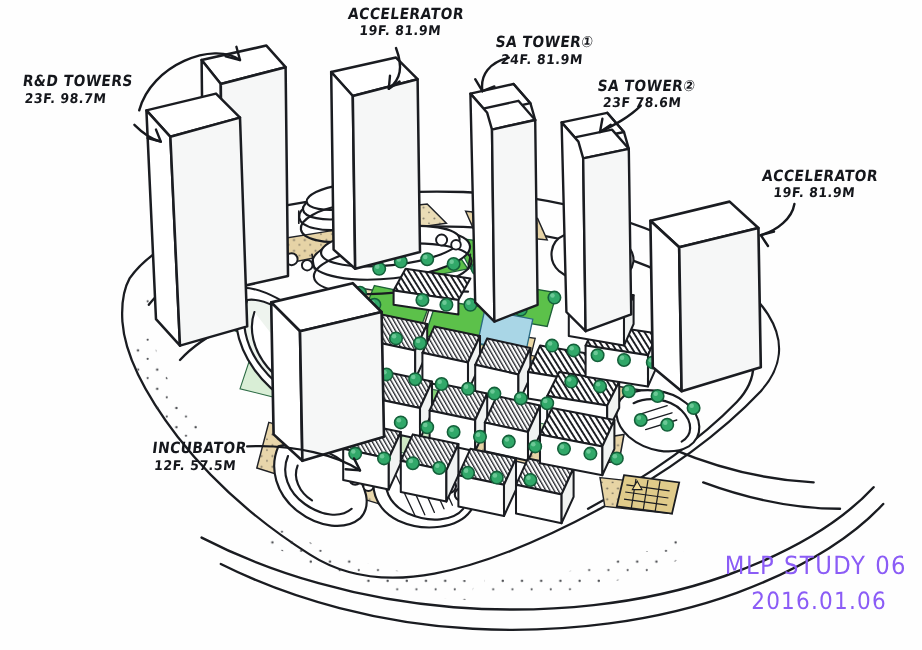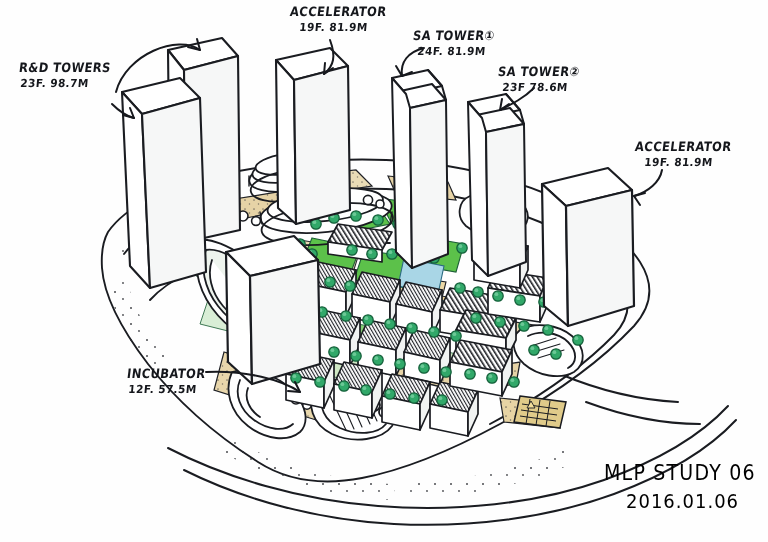--- a/index.html
+++ b/index.html
@@ -59,21 +59,21 @@
   #a-sa1       { left: 412px; top: 30px; }
   #a-sa2       { left: 497px; top: 66px; }
   #a-accel-rt  { left: 634px; top: 141px; }
   #a-incub     { left: 126px; top: 368px; }
 
   #signature {
     position: absolute;
     left: 604px;
     top: 462px;
     font-family: "DejaVu Sans", sans-serif;
-    color: #000000;
+    color: #8b5cf6;
     user-select: none;
   }
   #signature .sig-title {
     display: block;
     font-size: 19px;
     font-weight: 400;
     letter-spacing: 1.2px;
     transform: scaleY(1.1);
     transform-origin: left bottom;
   }

